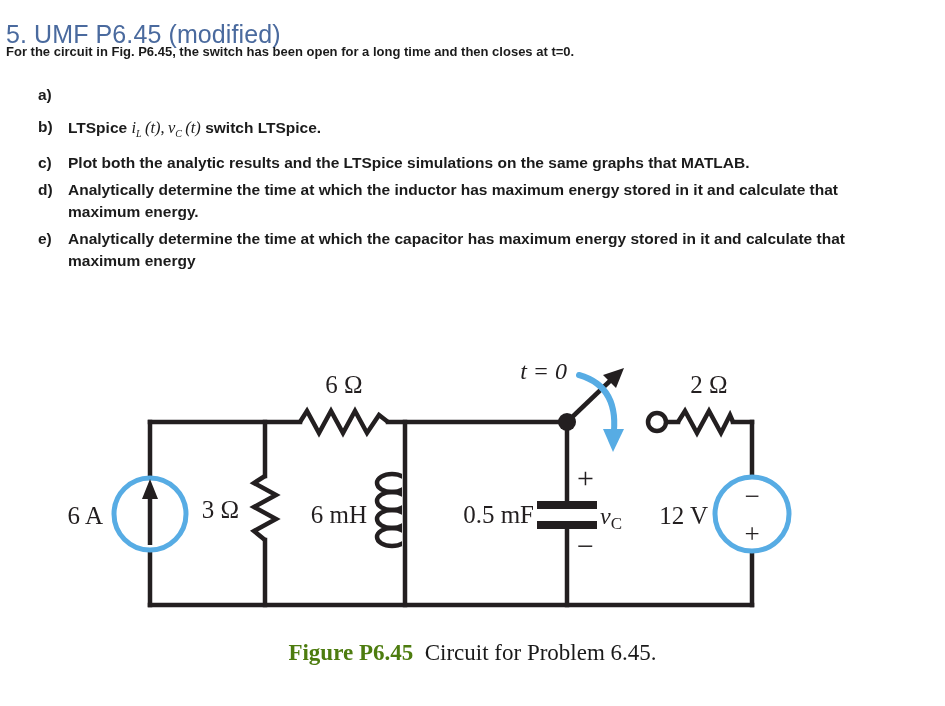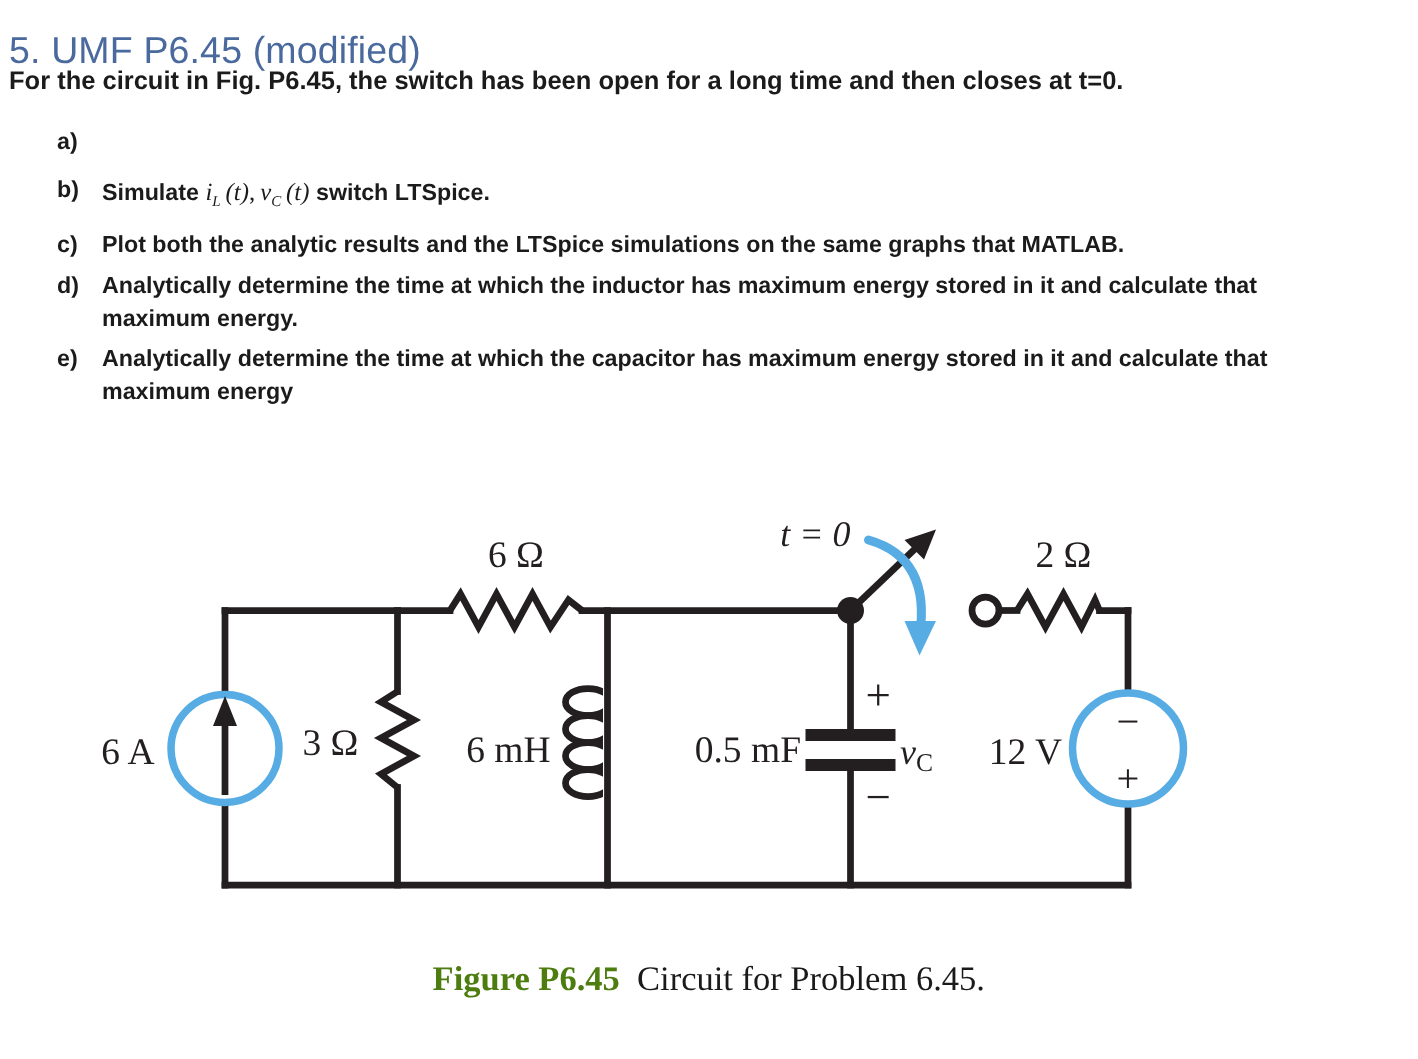--- a/index.html
+++ b/index.html
@@ -25,21 +25,21 @@
     font-weight: 400;
     color: #4a6a9e;
     letter-spacing: 0.1px;
     white-space: nowrap;
   }
 
   #intro-line {
     position: absolute;
     left: 6px;
     top: 44px;
-    font-size: 17px;
+    font-size: 13px;
     font-weight: 600;
     color: #1b1b1b;
     white-space: nowrap;
   }
 
   
   #task-list {
     position: absolute;
     left: 38px;
     top: 84px;
@@ -80,21 +80,21 @@
     font-family: "Liberation Serif", serif;
     font-style: normal;
     font-weight: 400;
     font-size: 16.5px;
   }
 
   
   #circuit-figure {
     position: absolute;
     left: 0;
-    top: 338px;
+    top: 353px;
     width: 930px;
     height: 290px;
   }
   #circuit-svg { display: block; }
 
   
   #figure-caption {
     position: absolute;
     left: 0;
     top: 640px;
@@ -120,21 +120,21 @@
 <div id="intro-line">For the circuit in Fig. P6.45, the switch has been open for a long time and then closes at t=0.</div>
 
 <div id="task-list">
 
   <div class="task-item spaced">
     <div class="task-letter">a)</div>
   </div>
 
   <div class="task-item spaced">
     <div class="task-letter">b)</div>
-    <div class="task-text"><span>Simulate </span><span class="mathit"><i>i</i><sub>L</sub> (<i>t</i>)<span class="mathrm">,</span> <i>v</i><sub>C</sub> (<i>t</i>)</span><span> switch LTSpice.</span></div>
+    <div class="task-text"><span>LTSpice </span><span class="mathit"><i>i</i><sub>L</sub> (<i>t</i>)<span class="mathrm">,</span> <i>v</i><sub>C</sub> (<i>t</i>)</span><span> switch LTSpice.</span></div>
   </div>
 
   <div class="task-item">
     <div class="task-letter">c)</div>
     <div class="task-text">Plot both the analytic results and the LTSpice simulations on the same graphs that MATLAB.</div>
   </div>
 
   <div class="task-item">
     <div class="task-letter">d)</div>
     <div class="task-text">Analytically determine the time at which the inductor has maximum energy stored in it and calculate that maximum energy.</div>

